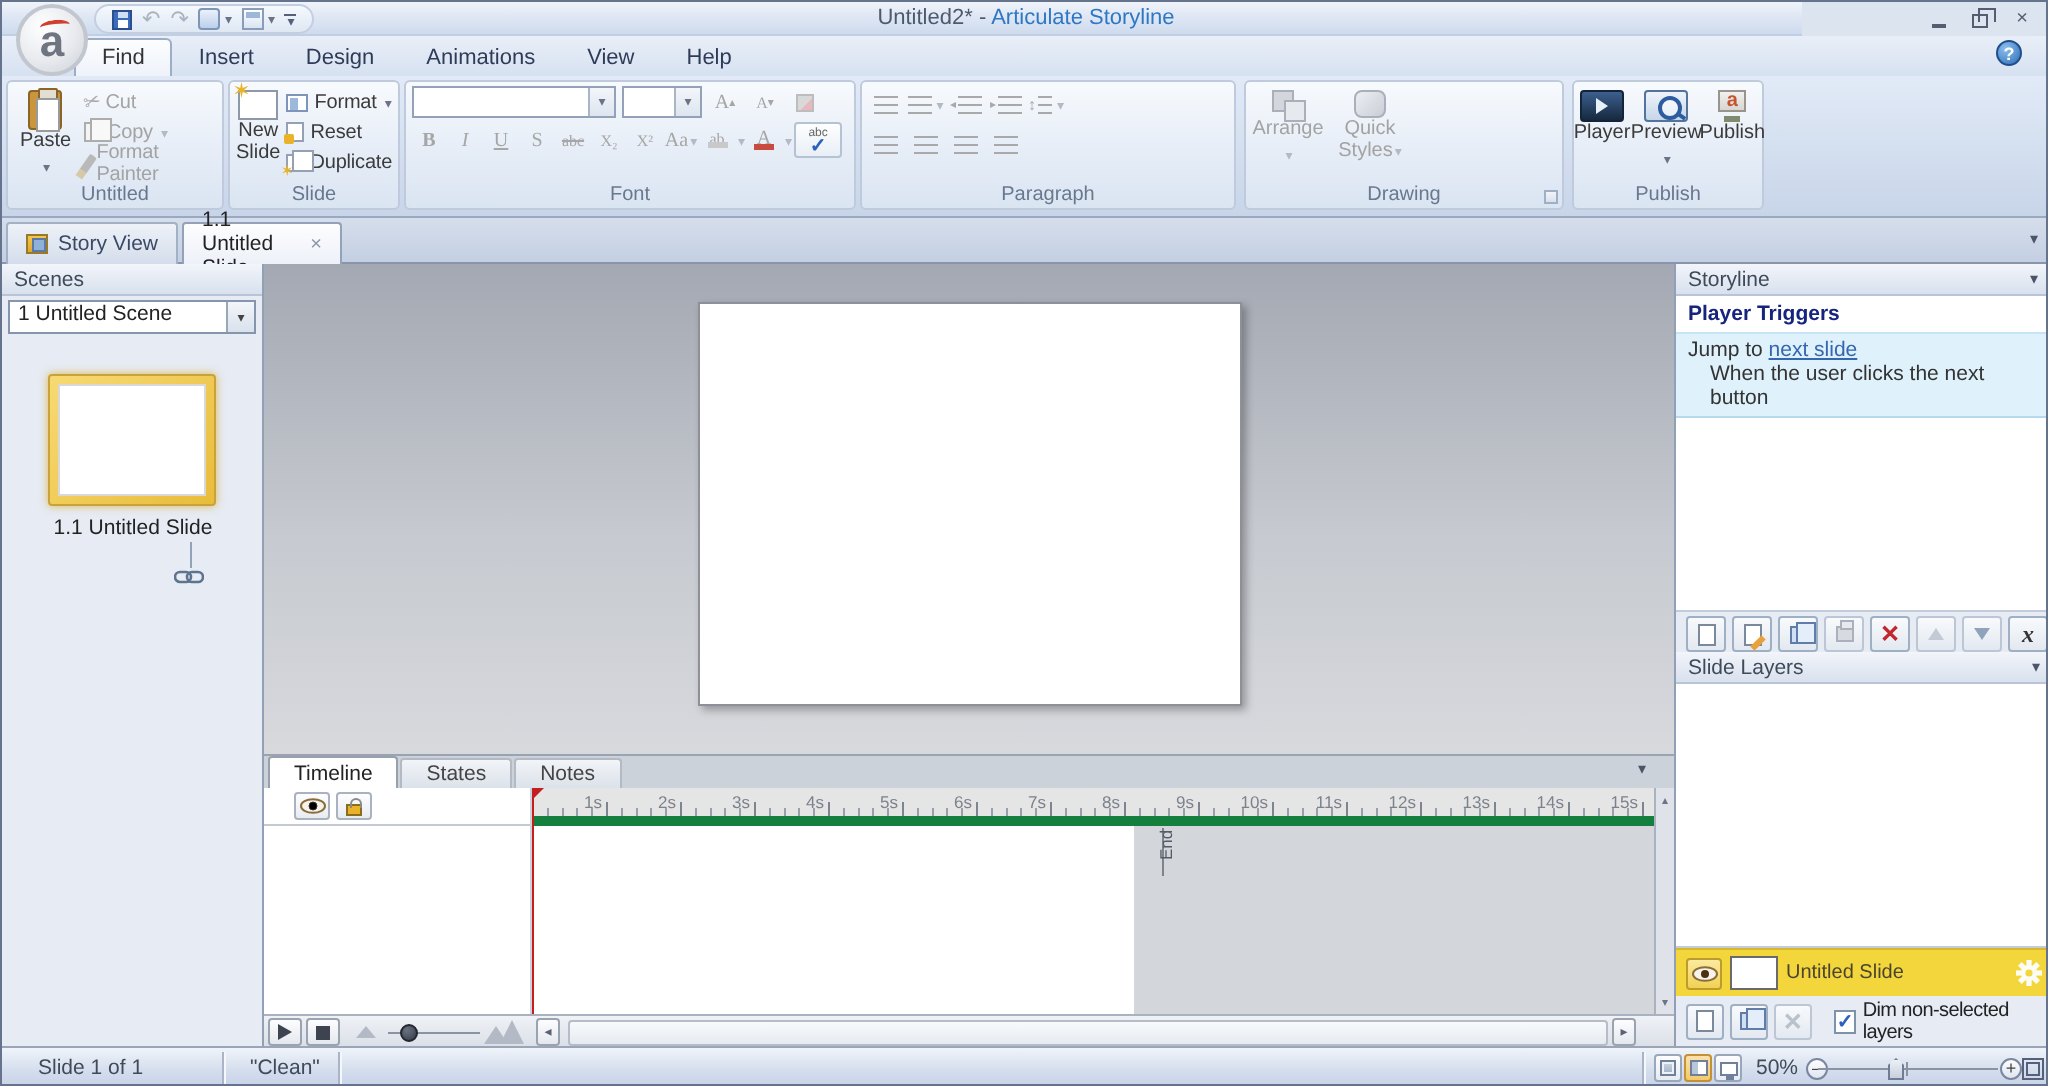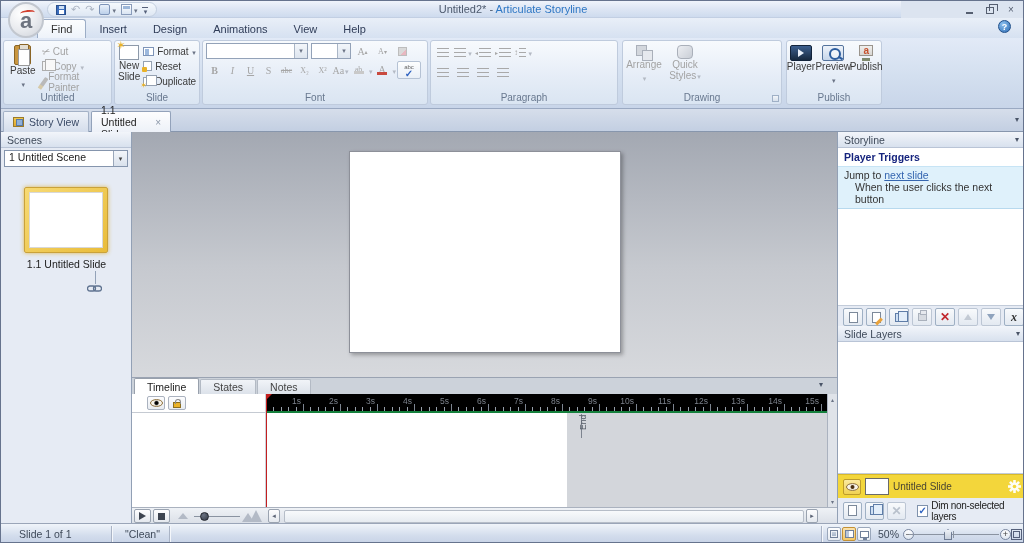--- a/index.html
+++ b/index.html
@@ -136,21 +136,21 @@
 #timeline{left:131px;top:376px;width:705px;height:146px;background:#ccd2da;border-top:1px solid #9aa3b2}
 .tl-tabs{position:absolute;left:0;top:0;width:705px;height:16px;background:linear-gradient(#e3e8f0,#d2daе6);display:flex;align-items:flex-end}
 .tl-tab{height:15px;padding:0 12px;display:flex;align-items:center;font-size:10.5px;color:#444;background:linear-gradient(#f1f4f8,#dce2ea);border:1px solid #b3bac4;border-bottom:none;border-radius:2px 2px 0 0;margin-right:1px}
 .tl-tab.active{background:#fff;border-color:#98a0ac;color:#222;height:16px}
 #tl-collapse{position:absolute;right:14px;top:2px;font-size:8px;color:#4a5568}
 #tl-objhdr{position:absolute;left:0;top:16px;width:133px;height:19px;background:#fff;border-bottom:1px solid #c5cad2;display:flex;align-items:center;gap:3px;padding-left:15px}
 .tl-mini-btn{width:18px;height:14px;border:1px solid #aab2bf;border-radius:2px;background:linear-gradient(#fdfdfe,#e8ecf1);display:flex;align-items:center;justify-content:center}
 .lock-ic{width:8px;height:6px;background:#e9b229;border:1px solid #8a6d1f;position:relative;margin-top:3px}
 .lock-ic::before{content:"";position:absolute;left:1px;top:-4px;width:4px;height:4px;border:1.5px solid #8a8a8a;border-bottom:none;border-radius:3px 3px 0 0}
 #tl-objlist{position:absolute;left:0;top:35px;width:133px;height:94px;background:#fff}
-#tl-ruler{position:absolute;left:134px;top:16px;width:561px;height:19px;background:#000000;border-bottom:2px solid #15803d}
+#tl-ruler{position:absolute;left:134px;top:16px;width:561px;height:19px;background:#e5e5e5;border-bottom:5px solid #15803d}
 .ruler-minor{position:absolute;left:0;bottom:0;width:556px;height:4px;background:repeating-linear-gradient(to right,#98a0ab 0 1px,transparent 1px 7.4px)}
 .ruler-major{position:absolute;left:0;bottom:0;width:556px;height:7px;background:repeating-linear-gradient(to right,#7d8591 0 1px,transparent 1px 37px)}
 .tick-label{position:absolute;top:2px;width:16px;text-align:right;font-size:8.5px;color:#7c828c}
 #tl-content{position:absolute;left:134px;top:35px;width:561px;height:94px;background:#fff}
 #tl-content .beyond{position:absolute;left:301px;top:0;width:260px;height:94px;background:#d3d6db}
 #end-marker{position:absolute;left:315px;top:1px;height:24px;border-left:1px solid #7d848f;display:flex;align-items:flex-start}
 #end-marker .end-text{transform:rotate(-90deg) translate(-16px,-4px);transform-origin:0 0;font-size:8.5px;color:#555c66}
 #playhead-flag{position:absolute;left:134px;top:16px;width:0;height:0;border-left:6px solid #c31f1f;border-bottom:6px solid transparent}
 #playhead-line{position:absolute;left:134px;top:16px;width:1px;height:113px;background:#c31f1f}
 #tl-vscroll{position:absolute;left:695px;top:16px;width:10px;height:113px;background:#dfe3e9;border-left:1px solid #aab2bf;display:flex;flex-direction:column;justify-content:space-between;align-items:center;font-size:6px;color:#6b7486;padding:2px 0}

